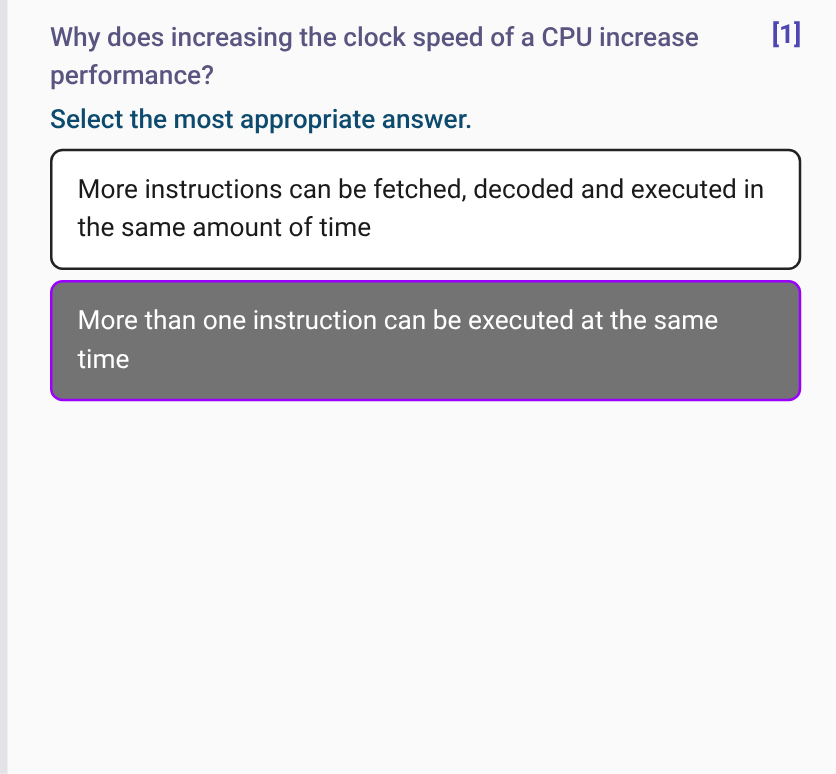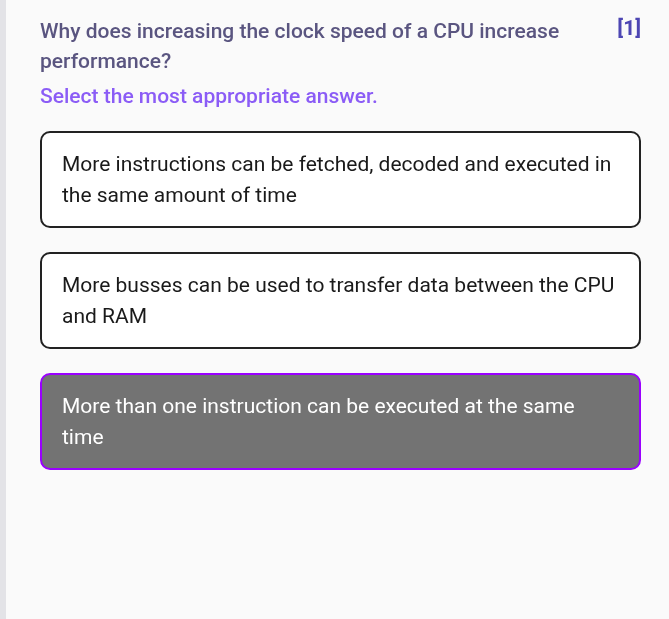--- a/index.html
+++ b/index.html
@@ -32,30 +32,30 @@
       font-weight: 500;
       flex: 1;
     }
     .marks {
       color: #4d46b3;
       font-size: 21px;
       font-weight: 700;
       white-space: nowrap;
     }
     .instr {
-      color: #8b5cf6;
+      color: #0c4a6e;
       font-size: 21px;
       line-height: 1.45;
       font-weight: 500;
-      margin-bottom: 20px;
+      margin-bottom: 8px;
     }
     .options {
       display: flex;
       flex-direction: column;
-      gap: 24px;
+      gap: 8px;
     }
     .option {
       border: 2px solid #222;
       border-radius: 10px;
       padding: 16px 20px;
       font-size: 21px;
       line-height: 1.45;
       color: #1a1a1a;
       background: #fff;
       cursor: pointer;
@@ -74,20 +74,17 @@
   <div class="question-header">
     <div class="question-text">Why does increasing the clock speed of a CPU increase performance?</div>
     <div class="marks">[1]</div>
   </div>
   <div class="instr">Select the most appropriate answer.</div>
 
   <div class="options">
     <div class="option">
       <span>More instructions can be fetched, decoded and executed in the same amount of time</span>
     </div>
-    <div class="option">
-      <span>More busses can be used to transfer data between the CPU and RAM</span>
-    </div>
     <div class="option selected">
       <span>More than one instruction can be executed at the same time</span>
     </div>
   </div>
 </div>
 
 </body></html>

